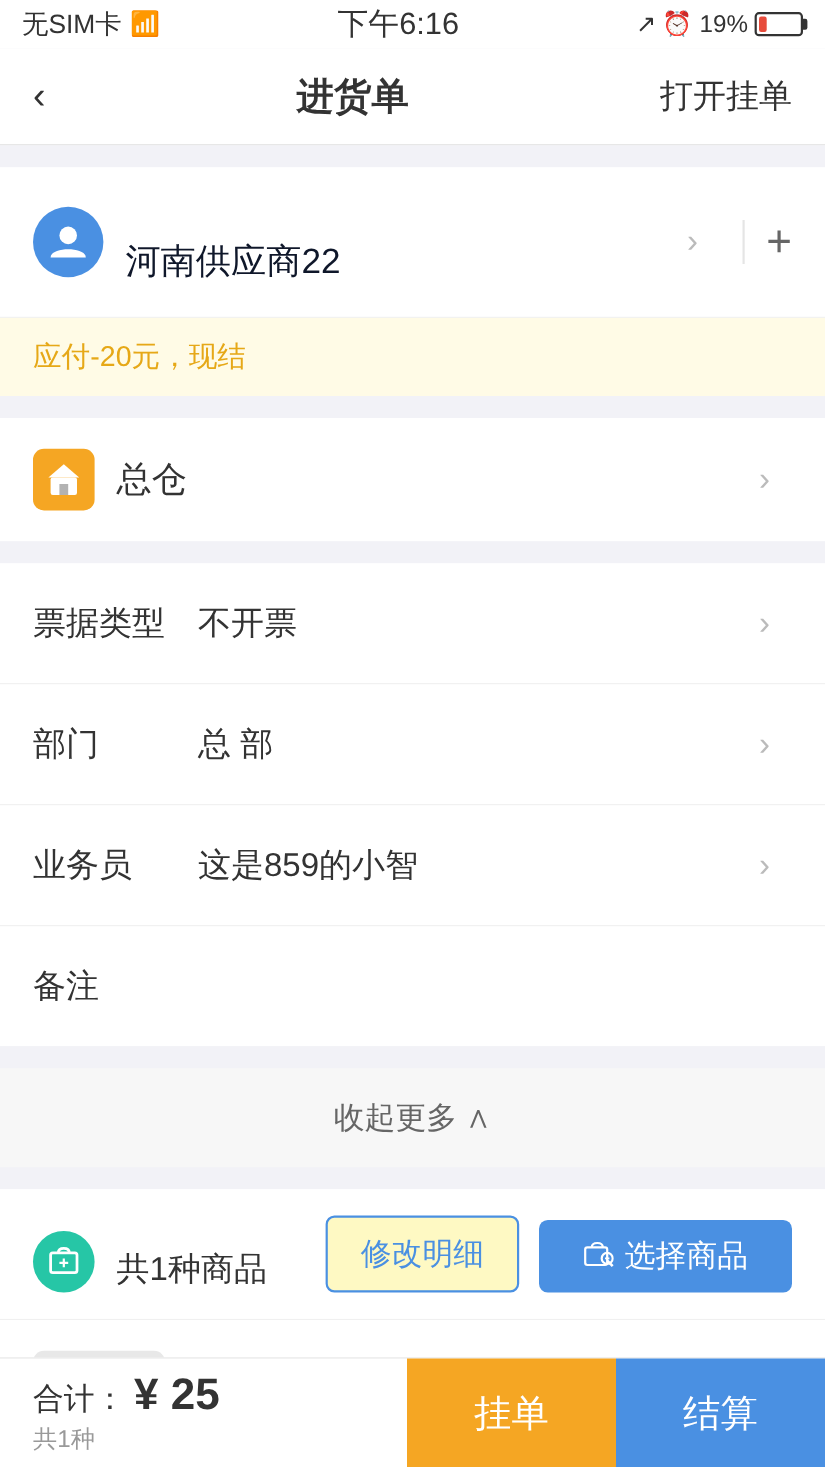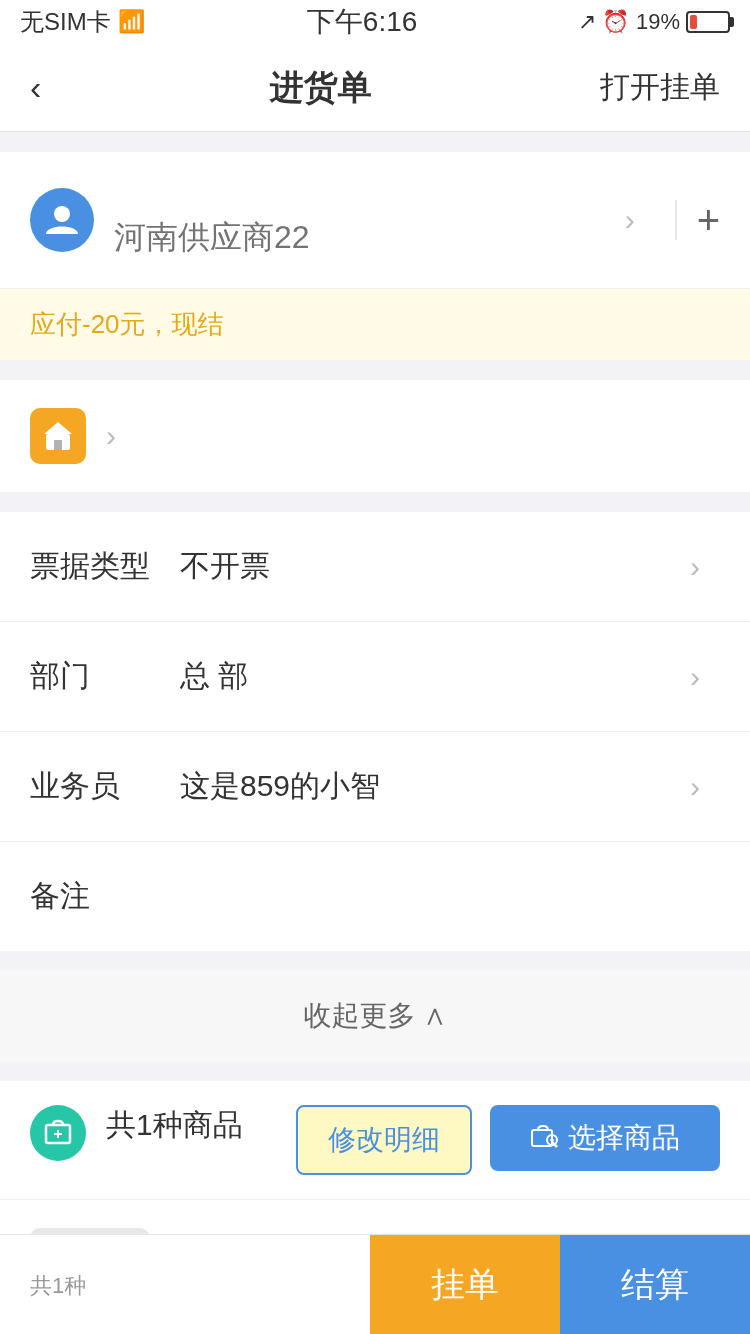--- a/index.html
+++ b/index.html
@@ -86,21 +86,21 @@
       border-radius: 50%;
       background: #4a90e2;
       display: flex; align-items: center; justify-content: center;
       margin-right: 20px;
       flex-shrink: 0;
     }
     .supplier-avatar svg { width: 36px; height: 36px; }
     .supplier-name {
       flex: 1;
       font-size: 32px;
-      color: #737373;
+      color: #0f172a;
       margin-top: 36px;
     }
     .chevron {
       color: #bbb;
       font-size: 30px;
       margin-right: 20px;
     }
     .plus-btn {
       font-size: 40px;
       color: #666;
@@ -180,21 +180,21 @@
       margin-top: 20px;
     }
 
     
     .products-section {
       background: #fff;
       margin-top: 20px;
     }
     .products-header {
       display: flex;
-      align-items: flex-start;
+      align-items: flex-end;
       padding: 24px 30px;
       border-bottom: 1px solid #f0f0f0;
     }
     .products-icon {
       width: 56px; height: 56px;
       border-radius: 50%;
       background: #26c6a6;
       display: flex; align-items: center; justify-content: center;
       margin-right: 20px;
       flex-shrink: 0;
@@ -365,20 +365,21 @@
 
 <div class="section">
   <div class="warehouse-row">
     <div class="warehouse-icon">
       <svg width="32" height="32" viewBox="0 0 32 32" fill="white">
         <rect x="4" y="14" width="24" height="16" rx="2"></rect>
         <polygon points="16,2 2,14 30,14"></polygon>
         <rect x="12" y="20" width="8" height="10" fill="rgba(0,0,0,0.3)"></rect>
       </svg>
     </div>
+    <span class="warehouse-label">总仓</span>
     <span class="chevron">›</span>
   </div>
 </div>
 
 <div class="form-section">
   <div class="form-row">
     <span class="form-label">票据类型</span>
     <span class="form-value">不开票</span>
     <span class="chevron">›</span>
   </div>
@@ -454,17 +455,21 @@
       <div class="product-price">
         <span>¥5 x </span><span class="price-highlight">5千克</span><span> = </span><span class="price-highlight">¥25</span>
       </div>
     </div>
     <span class="product-more">···</span>
   </div>
 </div>
 
 <div class="bottom-bar">
   <div class="total-section">
+    <div>
+      <span class="total-label">合计：</span>
+      <span class="total-amount">¥ 25</span>
+    </div>
     <div class="total-count">共1种</div>
   </div>
   <button class="btn-hang">挂单</button>
   <button class="btn-checkout">结算</button>
 </div>
 
 </body></html>

